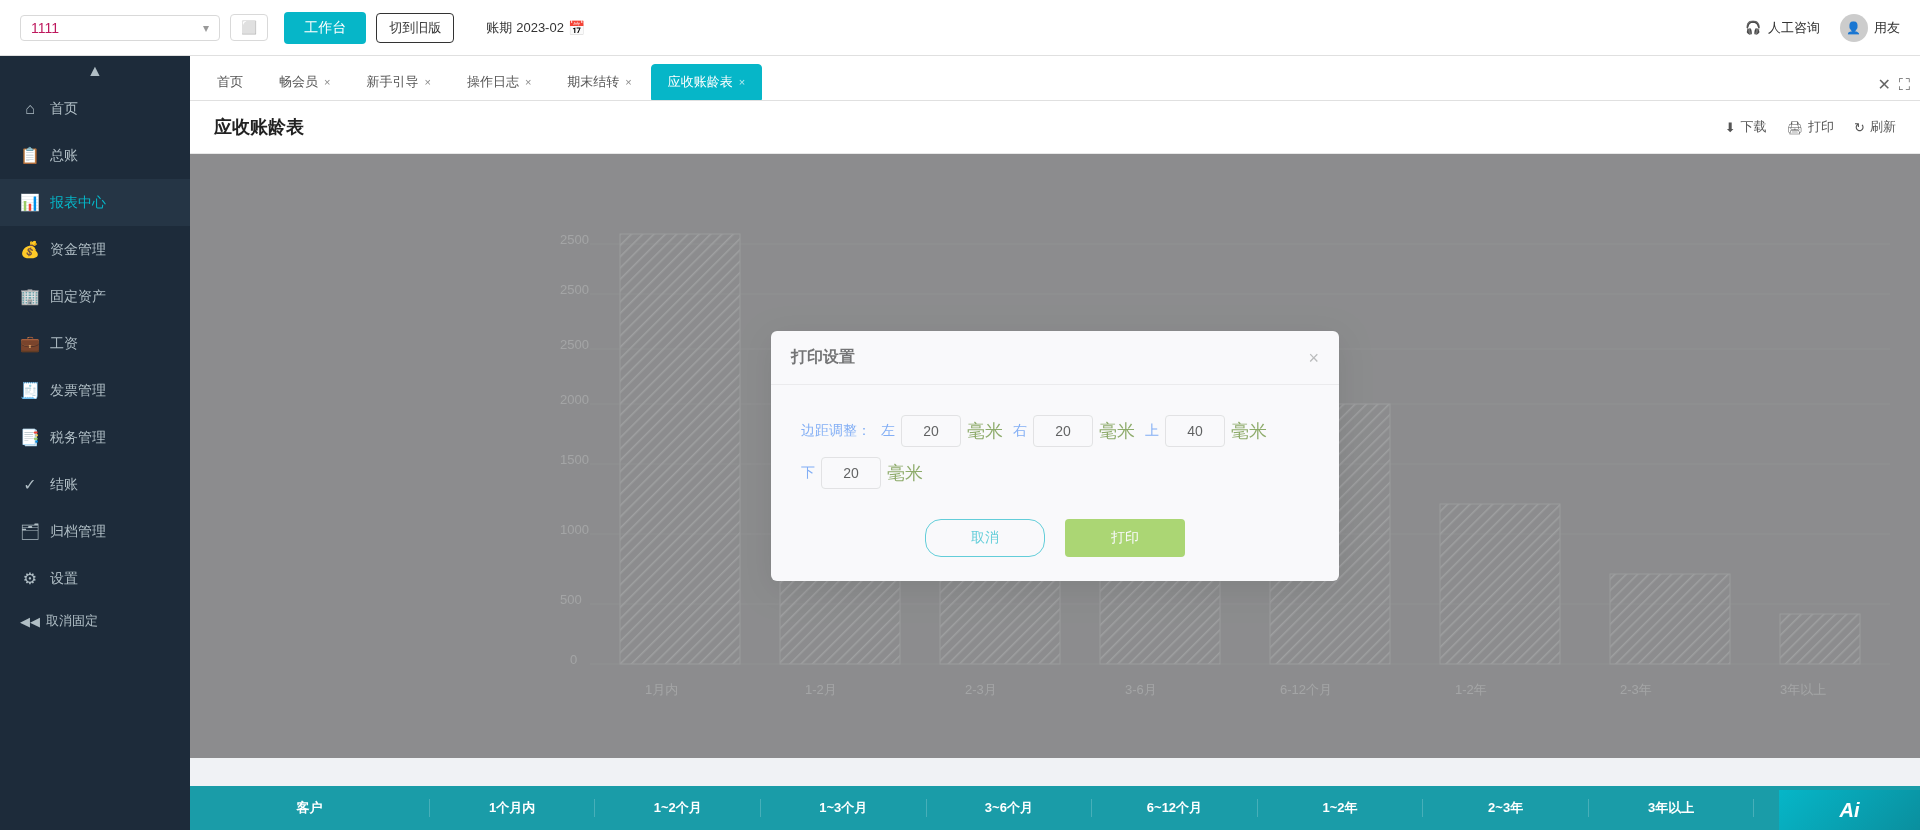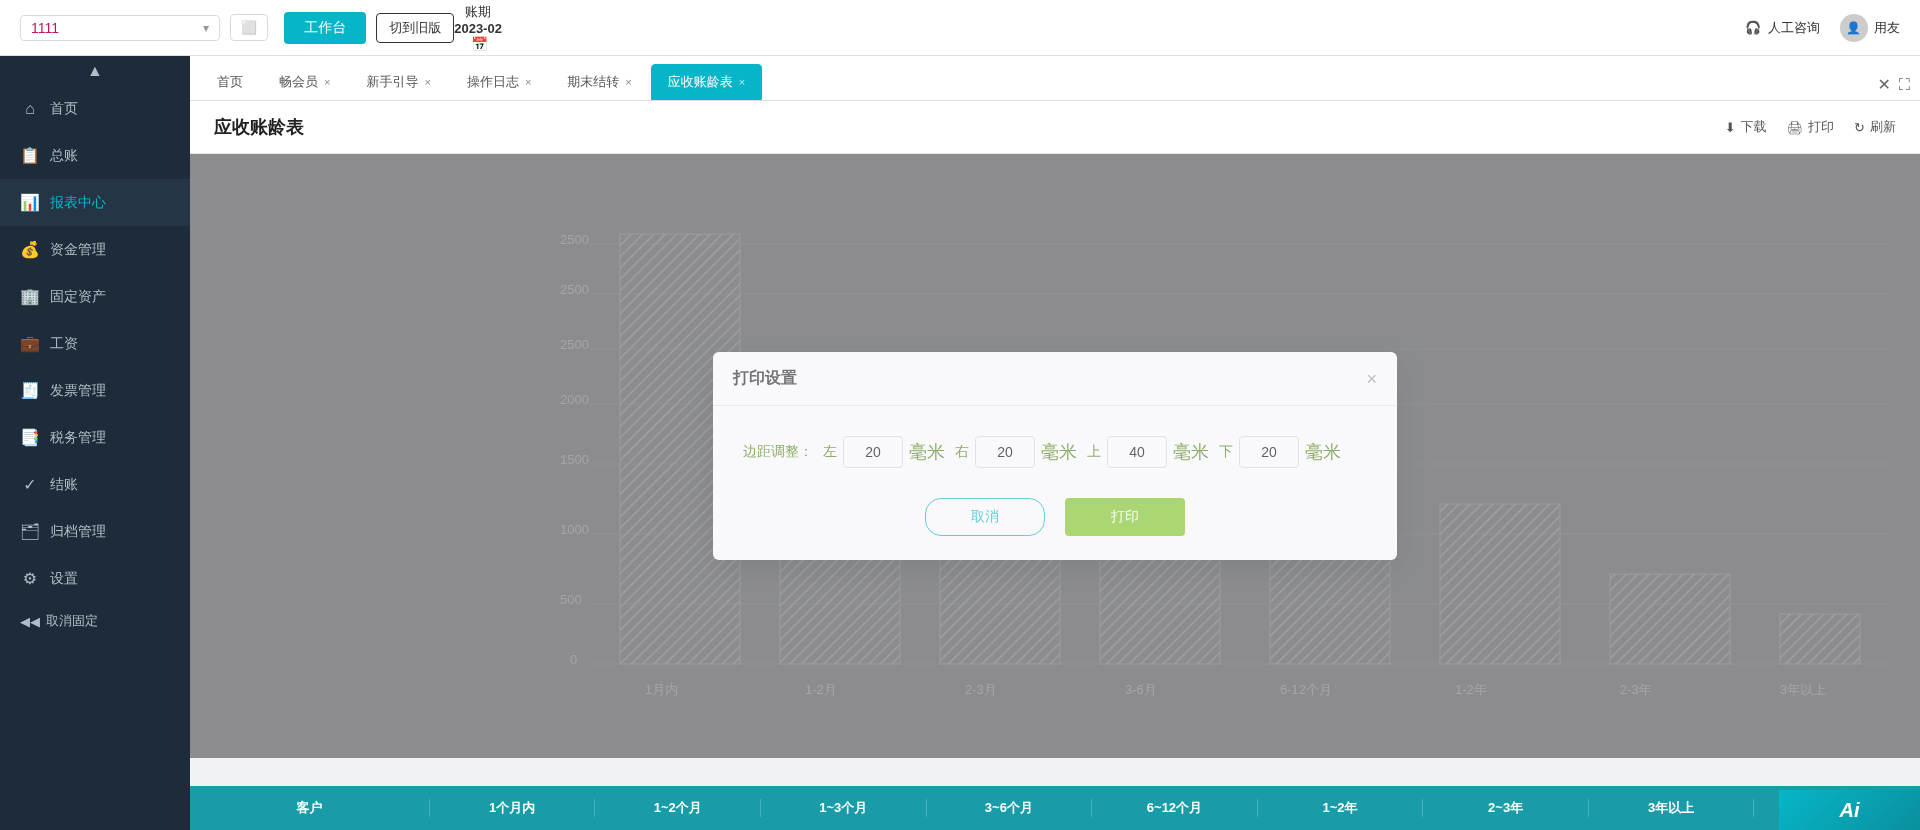--- a/index.html
+++ b/index.html
@@ -71,29 +71,28 @@
       margin-left: 10px;
       background: #fff;
       border: 1px solid #333;
       border-radius: 4px;
       padding: 5px 12px;
       font-size: 13px;
       cursor: pointer;
       color: #333;
     }
     .period-area {
-      margin-left: 0;
+      margin-left: 32px;
       display: flex;
       align-items: center;
       font-size: 13px;
       color: #333;
-      flex-direction: column;
     }
     .period-label { margin-right: 4px; }
-    .period-value { font-weight: bold; margin-right: 4px; }
+    .period-value { font-weight: normal; margin-right: 4px; }
     .calendar-icon { color: #666; font-size: 14px; cursor: pointer; }
     .top-right-actions {
       margin-left: auto;
       display: flex;
       align-items: center;
       gap: 20px;
     }
     .consultant-btn {
       display: flex;
       align-items: center;
@@ -314,21 +313,21 @@
       top: 0; left: 0; right: 0; bottom: 0;
       background: rgba(0,0,0,0.45);
       display: flex;
       align-items: center;
       justify-content: center;
       z-index: 100;
     }
     .modal-box {
       background: #fff;
       border-radius: 6px;
-      width: 684px;
+      width: 568px;
       box-shadow: 0 8px 32px rgba(0,0,0,0.25);
       overflow: hidden;
     }
     .modal-header {
       display: flex;
       align-items: center;
       justify-content: space-between;
       padding: 16px 20px;
       border-bottom: 1px solid #e8e8e8;
     }
@@ -354,21 +353,21 @@
       gap: 10px;
       font-size: 14px;
       color: #333;
       flex-wrap: wrap;
     }
     .margin-group {
       display: flex;
       align-items: center;
       gap: 6px;
     }
-    .margin-label { color: #4d7c0f; font-size: 14px; }
+    .margin-label { color: #3b82f6; font-size: 14px; }
     .margin-input {
       width: 60px;
       height: 32px;
       border: 1px solid #d9d9d9;
       border-radius: 4px;
       text-align: center;
       font-size: 14px;
       padding: 0 4px;
       outline: none;
     }

